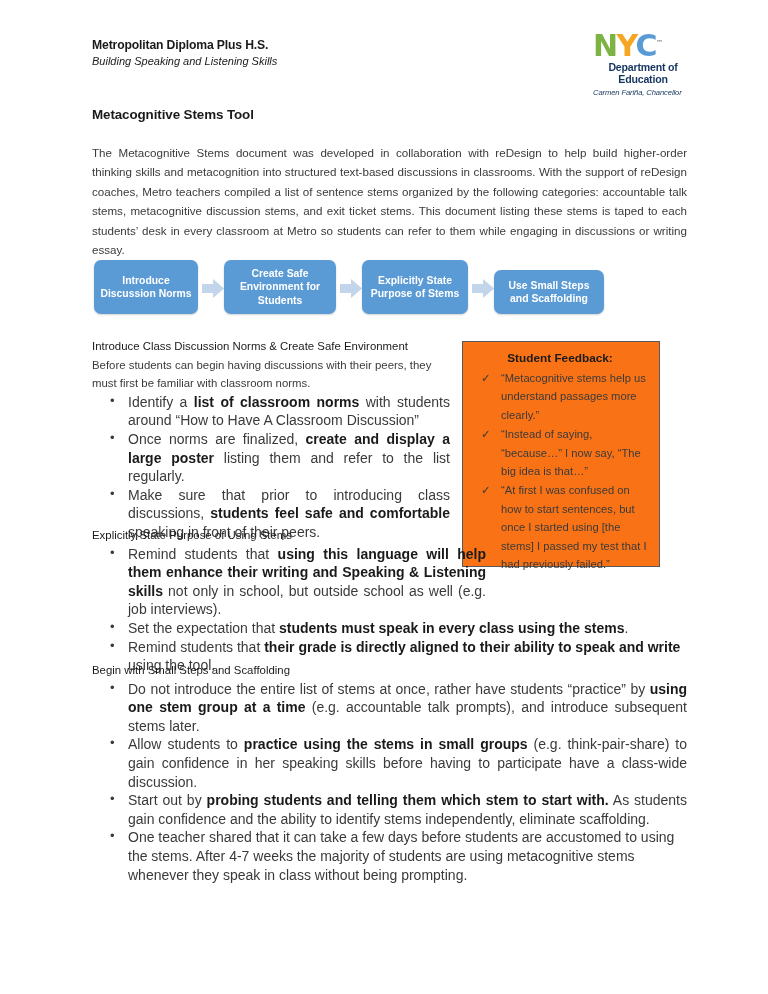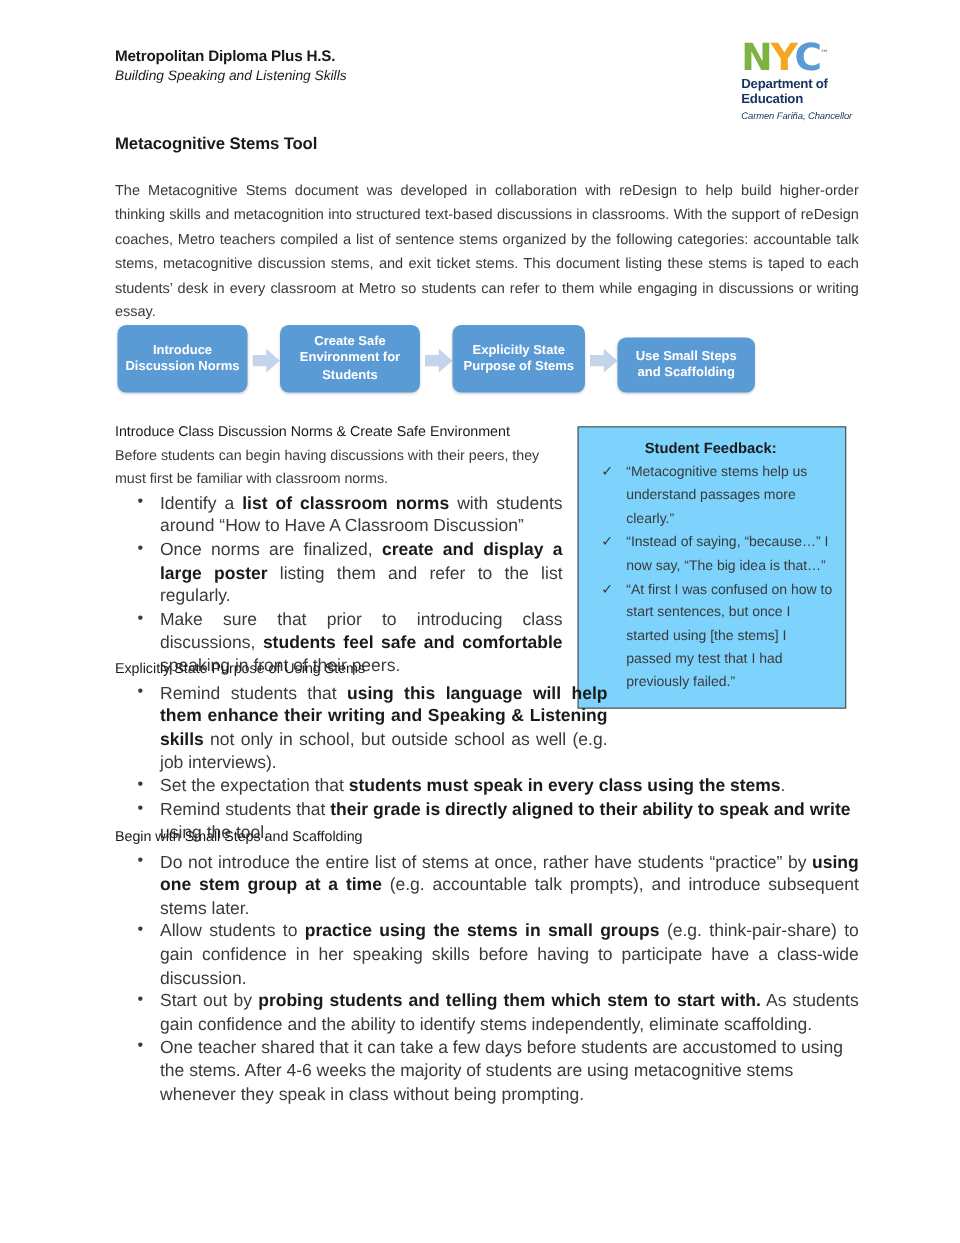--- a/index.html
+++ b/index.html
@@ -210,23 +210,23 @@
     left: 88px;
     top: 661px;
     width: 595px;
   }
 
   
   .feedback {
     position: absolute;
     left: 458px;
     top: 341px;
-    width: 215px;
+    width: 198px;
     height: 226px;
-    background: #7dd3fc;
+    background: #f97316;
     border: 1px solid #595959;
     box-sizing: border-box;
     padding: 7px 10px 6px 8px;
   }
   .feedback-title {
     text-align: center;
     font-size: 11.8px;
     font-weight: bold;
     color: #1a1a1a;
     line-height: 18px;
@@ -259,21 +259,21 @@
 
 <div class="page">
 
   <div class="header">
     <div class="school-name">Metropolitan Diploma Plus H.S.</div>
     <div class="school-tagline">Building Speaking and Listening Skills</div>
   </div>
 
   <div class="logo">
     <span class="logo-nyc"><span class="ltr-n">N</span><span class="ltr-y">Y</span><span class="ltr-c">C</span><span class="tm">™</span></span>
-    <div class="logo-dept" style="white-space:pre-line;">Department of
+    <div class="logo-dept" style="white-space:pre-line;text-align:center;">Department of
 Education</div>
     <div class="logo-chancellor">Carmen Fariña, Chancellor</div>
   </div>
 
   <div class="doc-title">Metacognitive Stems Tool</div>
 
   <div class="intro">The Metacognitive Stems document was developed in collaboration with reDesign to help build higher-order thinking skills and metacognition into structured text-based discussions in classrooms. With the support of reDesign coaches, Metro teachers compiled a list of sentence stems organized by the following categories: accountable talk stems, metacognitive discussion stems, and exit ticket stems.  This document listing these stems is taped to each students’ desk in every classroom at Metro so students can refer to them while engaging in discussions or writing essay.</div>
 
   <div class="flow">
     <div class="flow-box flow-box-0">Introduce Discussion Norms</div>
@@ -324,17 +324,17 @@
       <li class="nojust">Remind students that <b>their grade is directly aligned to their ability to speak and write</b> using the tool.</li>
     </ul>
   </div>
 
   <div class="block-small">
     <div class="sec-head">Begin with Small Steps and Scaffolding</div>
     <ul class="bullets">
       <li>Do not introduce the entire list of stems at once, rather have students “practice” by <b>using one stem group at a time</b> (e.g. accountable talk prompts), and introduce subsequent stems later.</li>
       <li>Allow students to <b>practice using the stems in small groups</b> (e.g. think-pair-share) to gain confidence in her speaking skills before having to participate have a class-wide discussion.</li>
       <li>Start out by <b>probing students and telling them which stem to start with.</b> As students gain confidence and the ability to identify stems independently, eliminate scaffolding.</li>
-      <li class="nojust">One teacher shared that it can take a few days before students are accustomed to using the stems. After 4-6 weeks the majority of students are using metacognitive stems whenever they speak in class without being prompting.</li>
+      <li class="nojust">One teacher shared that it can take a few days before students are accustomed to using the stems. After 4-7 weeks the majority of students are using metacognitive stems whenever they speak in class without being prompting.</li>
     </ul>
   </div>
 
 </div>
 
 </body></html>

